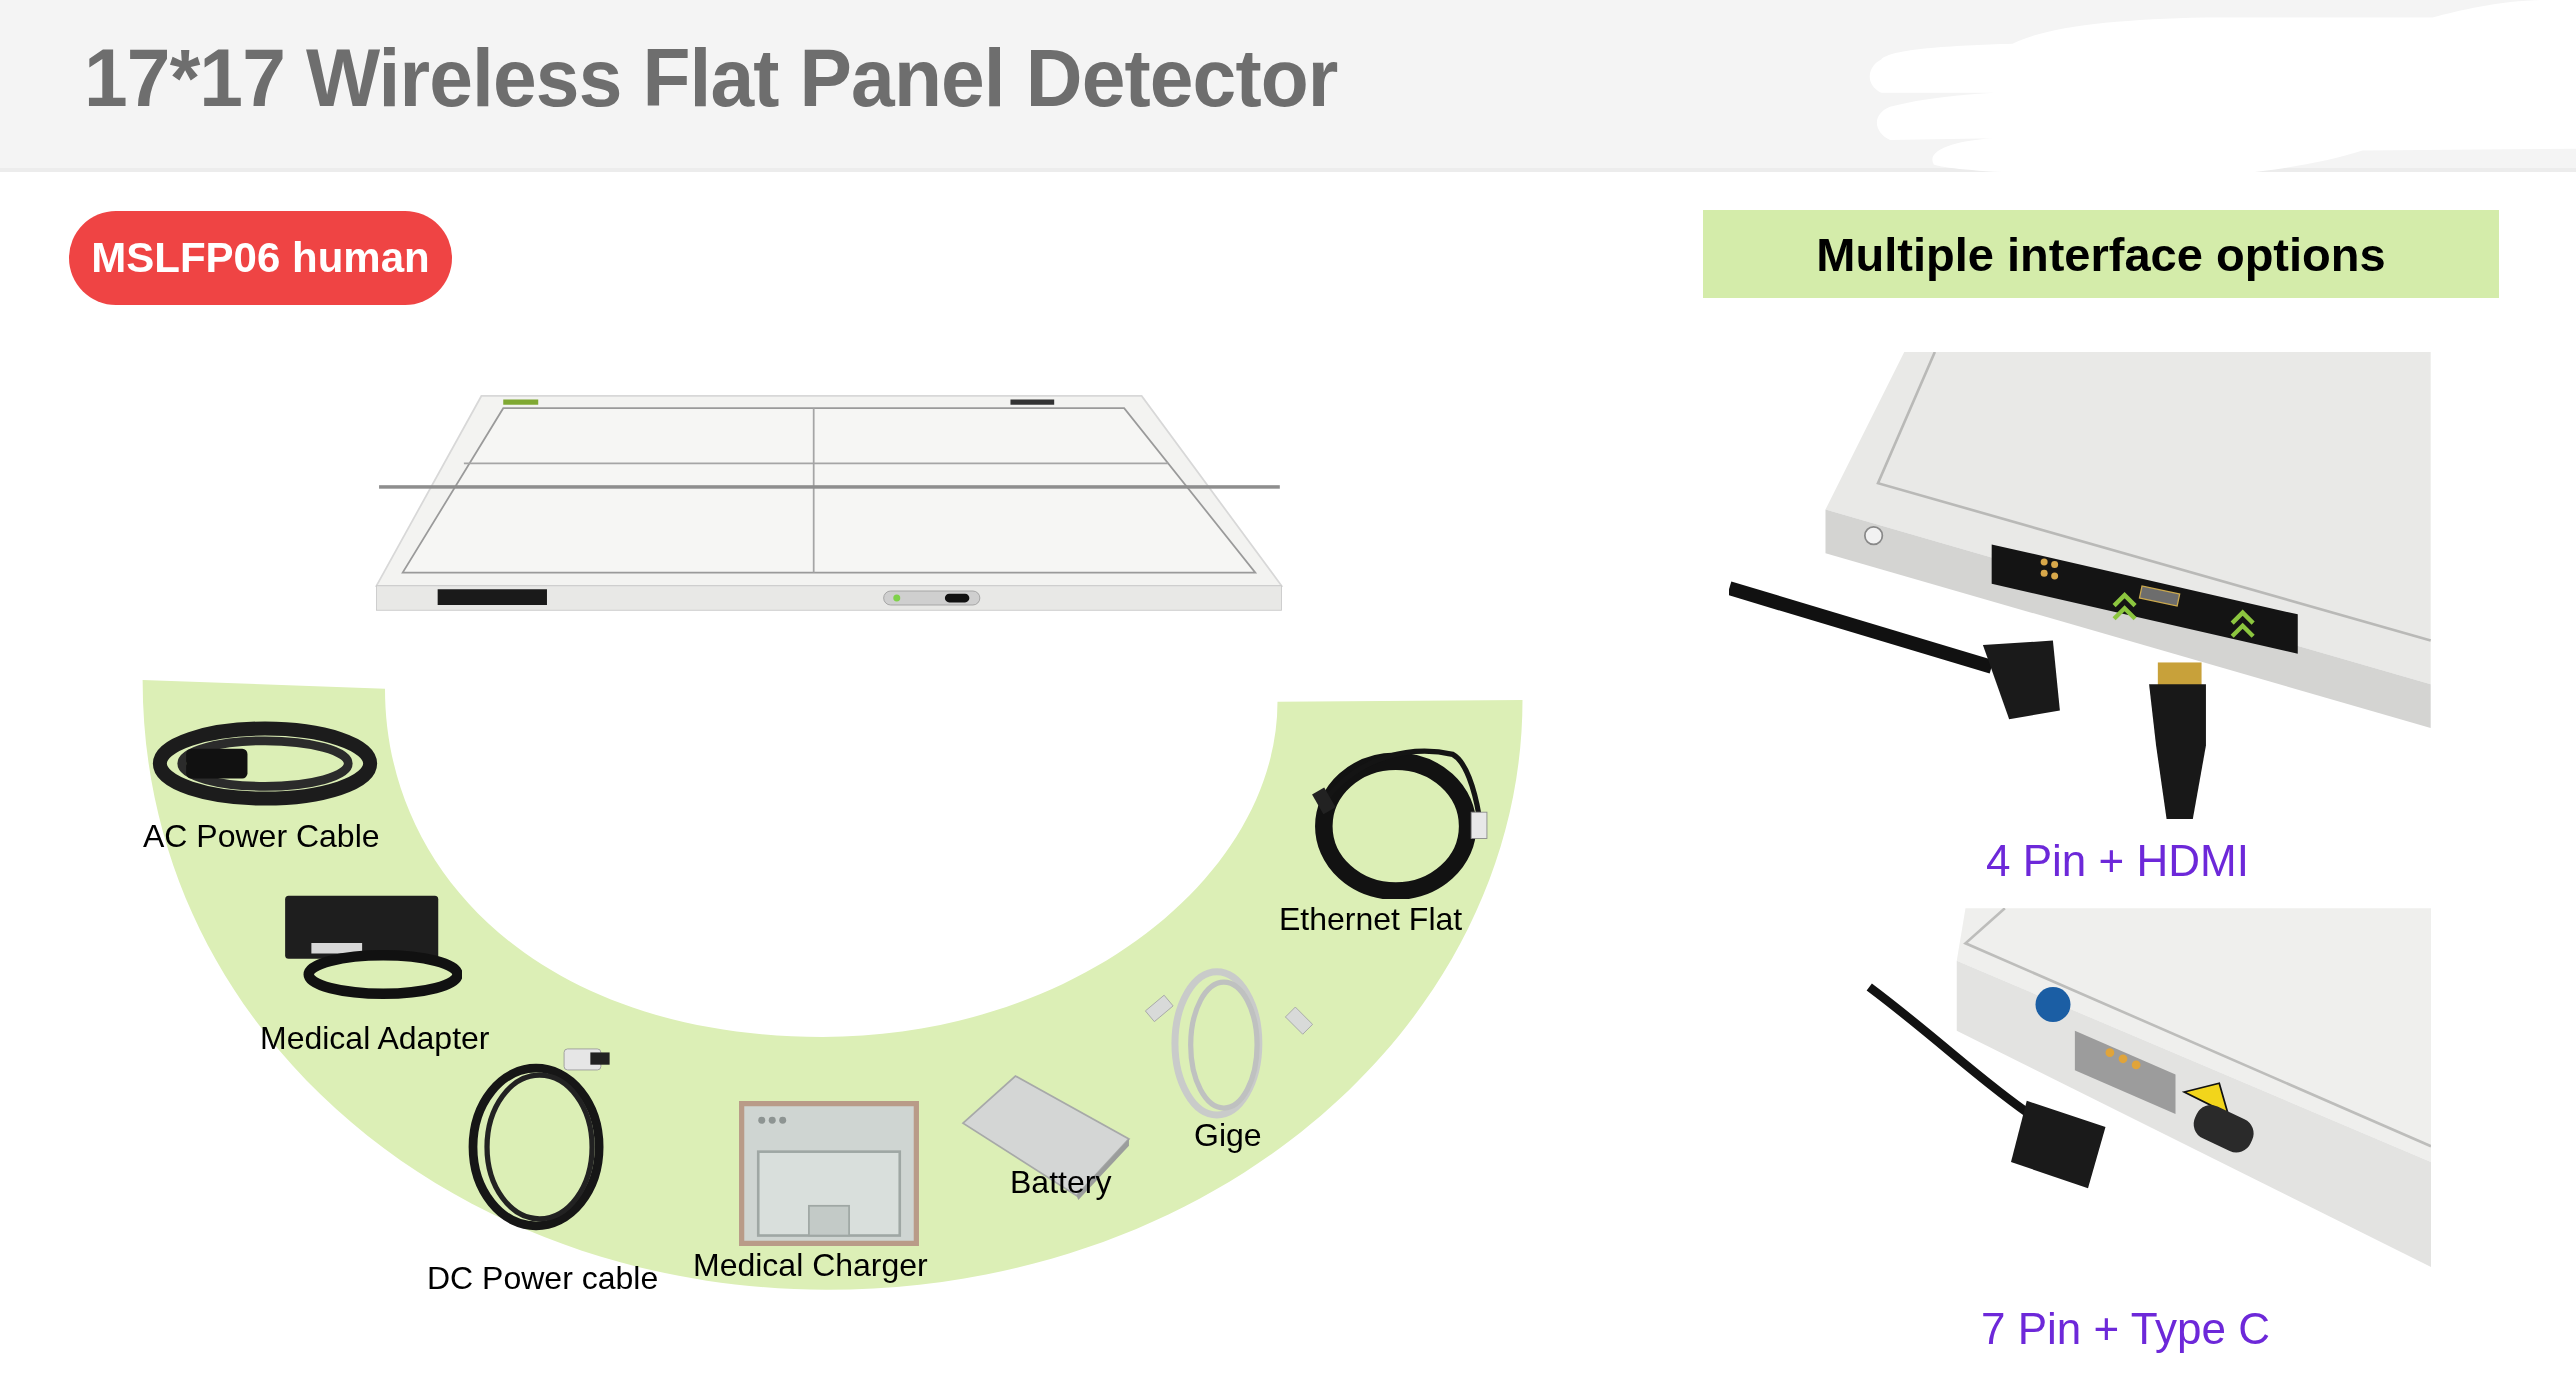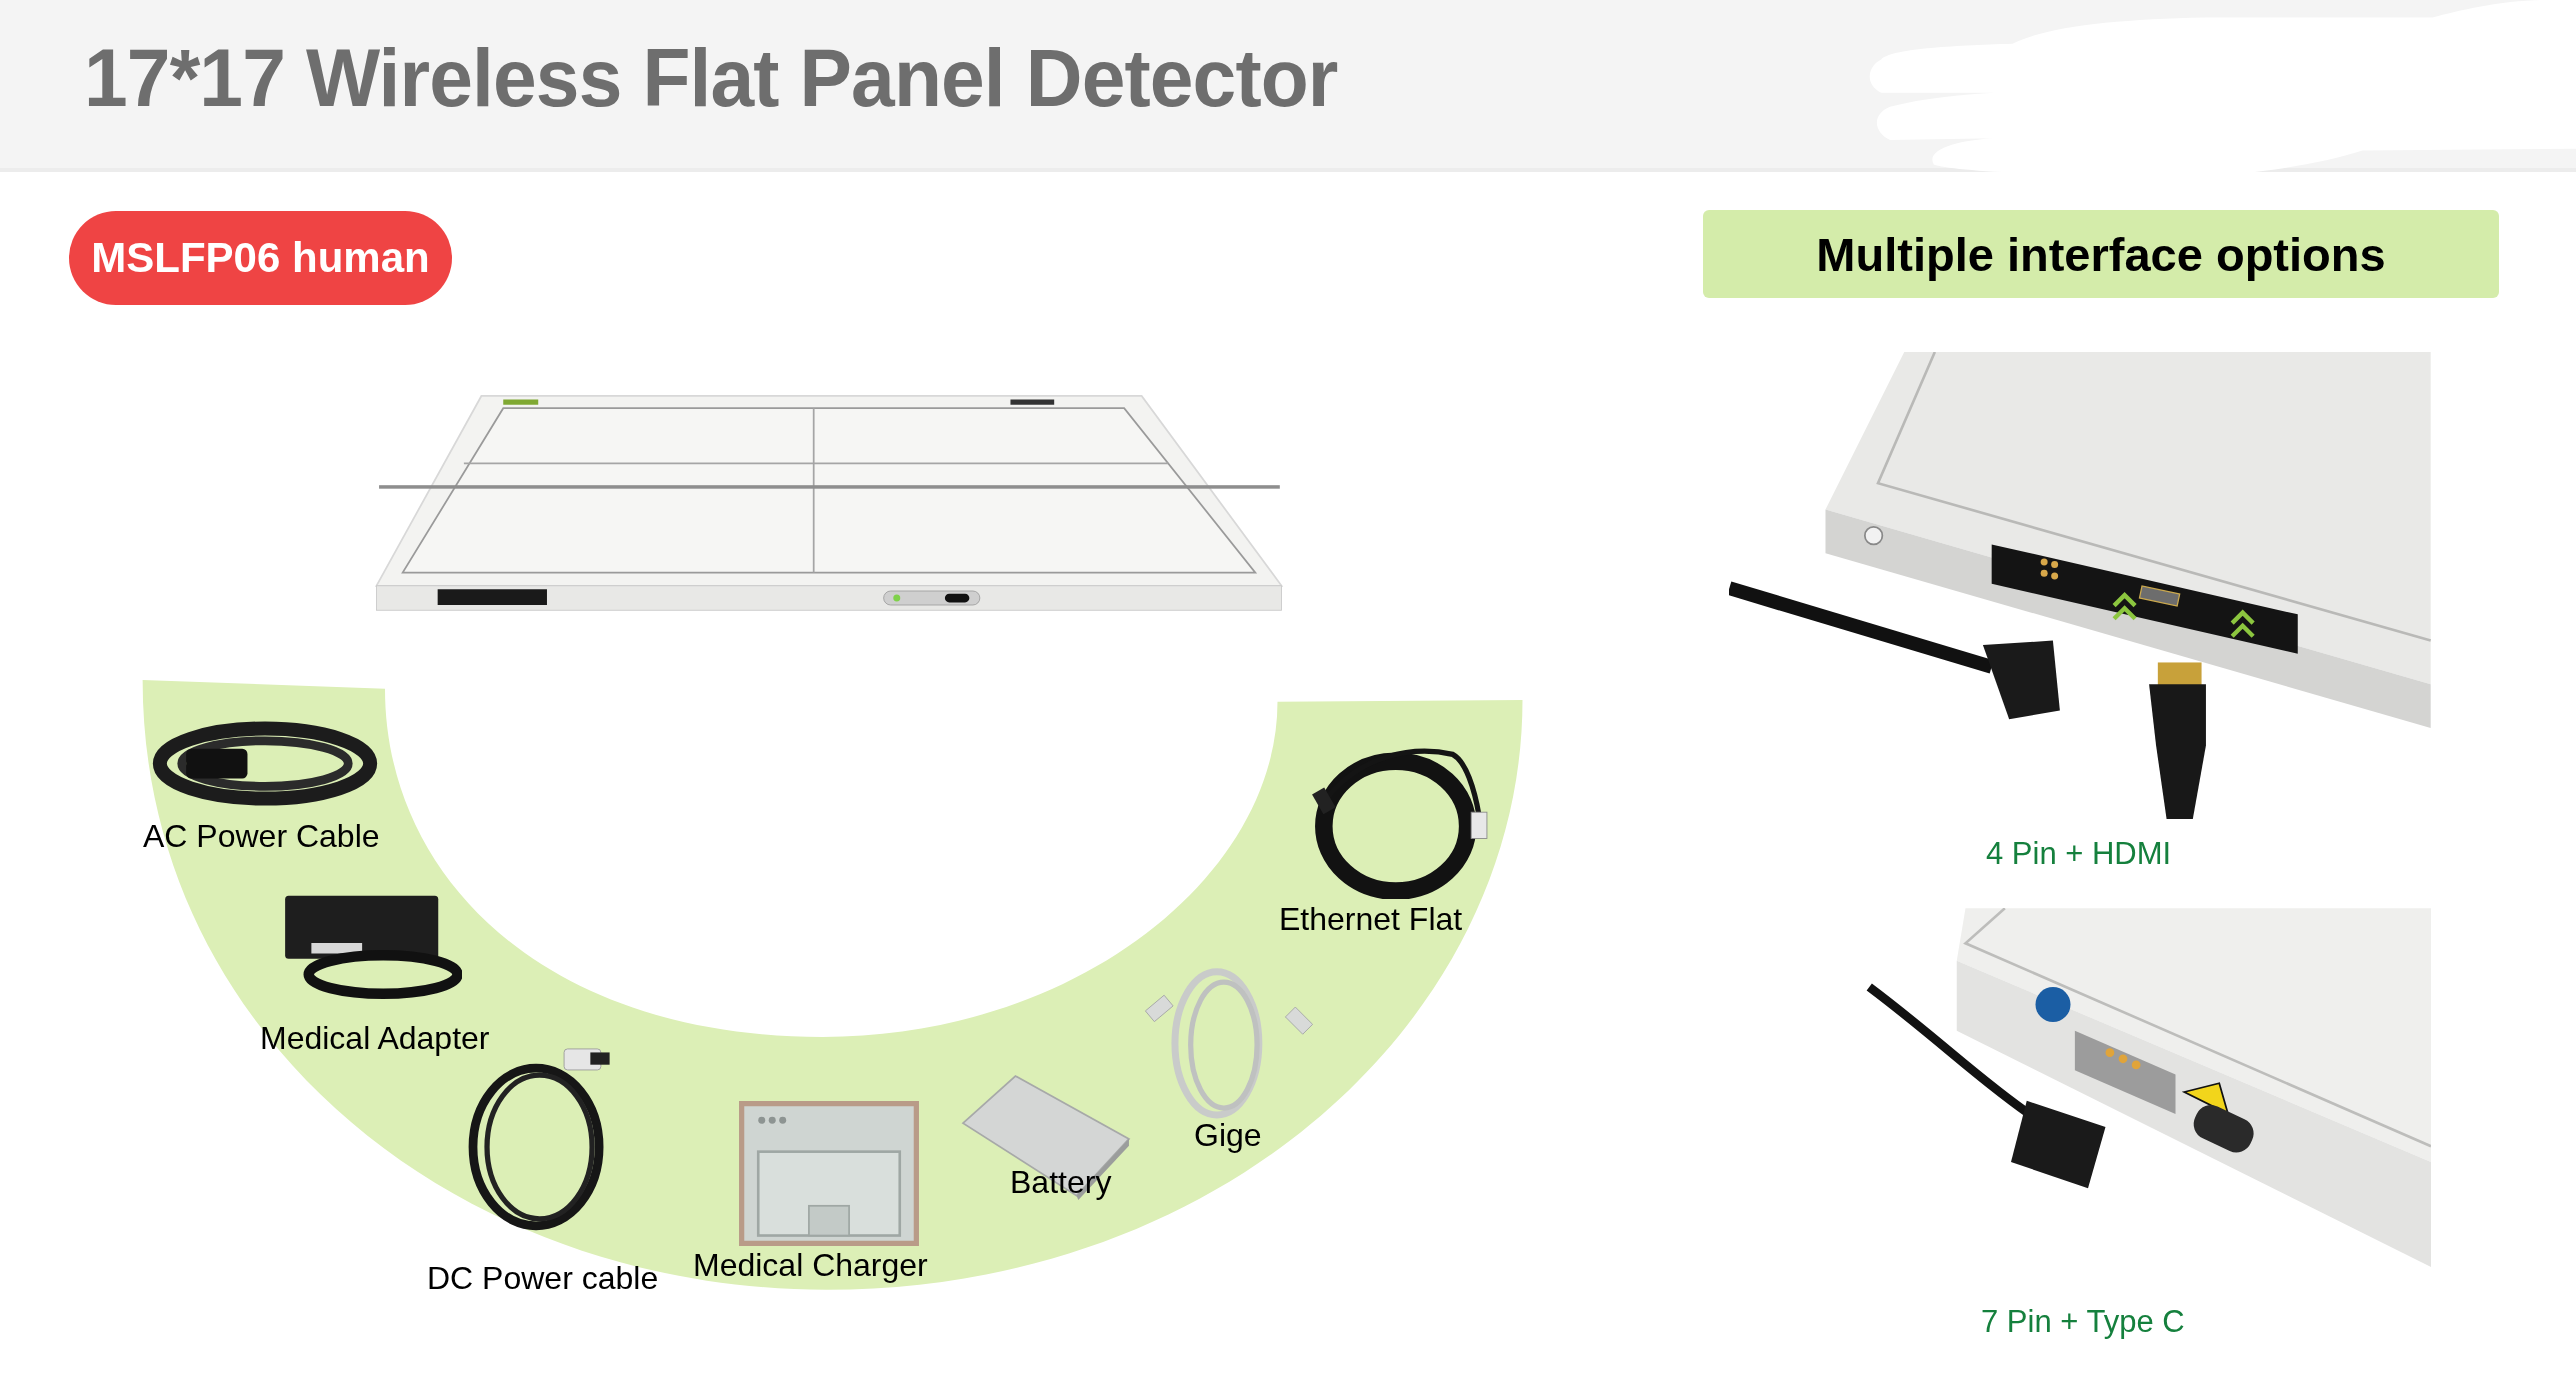--- a/index.html
+++ b/index.html
@@ -6,24 +6,24 @@
   body { width:2576px; height:1379px; position:relative; background:#ffffff; overflow:hidden;
          font-family:"Liberation Sans", sans-serif; }
   .header-band { position:absolute; left:0; top:0; width:2576px; height:172px; background:#f4f4f4; }
   .header-band .line { position:absolute; left:0; top:168px; width:100%; height:3.5px; background:#ececec; }
   .brush { position:absolute; left:0; top:0; }
   .title { position:absolute; left:84px; top:31.5px; font-size:81px; font-weight:bold; color:#6e6e6e;
            letter-spacing:-0.9px; white-space:nowrap; transform:scaleX(0.97); transform-origin:left; }
   .badge { position:absolute; left:69px; top:211px; width:383px; height:94px; border-radius:47px; background:#ef4444;
            color:#fff; font-weight:bold; font-size:42px; display:flex; align-items:center; justify-content:center; }
   .iface-bar { position:absolute; left:1703px; top:210px; width:796px; height:88px; background:#d4ecaa;
-               display:flex; align-items:center; justify-content:center; font-weight:bold; font-size:47px; color:#000;border-radius:6px; }
+               display:flex; align-items:center; justify-content:center; font-weight:bold; font-size:47px; color:#000; }
   .horseshoe { position:absolute; left:0; top:0; }
   .acc-label { position:absolute; font-size:32px; color:#000; white-space:nowrap; }
-  .iface-label { position:absolute; font-size:31px; color:#15803d; white-space:nowrap; }
+  .iface-label { position:absolute; font-size:44px; color:#6d28d9; white-space:nowrap; }
   .photo { position:absolute; }
 </style>
 </head>
 <body>
 
 <div class="header-band">
   <div class="line"></div>
 </div>
 <svg class="brush" width="2576" height="175" viewBox="0 0 2944 200">
   <path d="M2150,68 C2160,56 2230,52 2300,50 C2340,30 2420,22 2520,20 L2780,20 C2810,12 2860,0 2910,0 L2944,0 L2944,170 L2700,172 C2660,185 2600,195 2560,198 L2320,198 C2260,196 2220,192 2210,188 C2200,170 2240,160 2280,158 L2160,160 C2140,150 2140,130 2160,122 C2200,112 2240,108 2280,106 L2150,106 C2130,96 2135,75 2150,68 Z" fill="#ffffff"></path>

